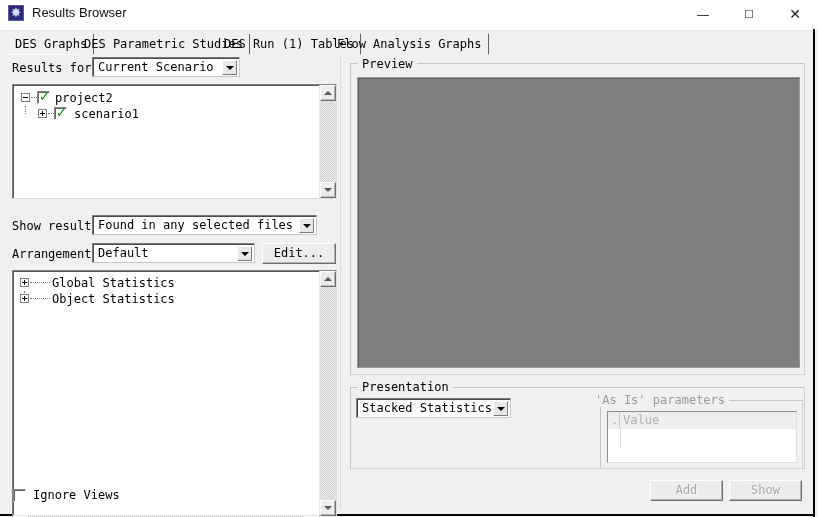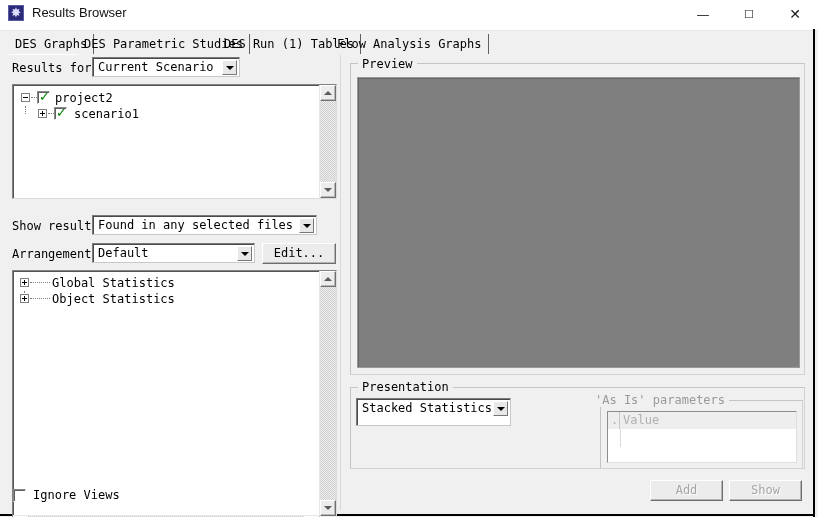--- a/index.html
+++ b/index.html
@@ -517,21 +517,21 @@
 
   <div class="right-panel">
 
     <div class="group" style="left:5px; top:8px; width:455px; height:312px;"></div>
     <div class="group-title" style="left:13px; top:2px;">Preview</div>
     <div class="preview-area" style="left:12px; top:22px; width:443px; height:291px;"></div>
 
     <div class="group" style="left:5px; top:332px; width:455px; height:82px;"></div>
     <div class="group-title" style="left:13px; top:325px;">Presentation</div>
 
-    <div class="combo" style="left:11px; top:343px; width:155px; height:28px;">
+    <div class="combo" style="left:11px; top:343px; width:155px; height:20px;">
       <div class="val">Stacked Statistics</div>
       <div class="arrowbox"></div>
     </div>
 
 
     <div class="group" style="left:255px; top:345px; width:203px; height:69px;"></div>
     <div class="group-title dim" style="left:246px; top:338px;">'As Is' parameters</div>
 
     <div class="ptable" style="left:262px; top:356px; width:190px; height:52px;">
       <div class="pthead" style="width:190px;">

